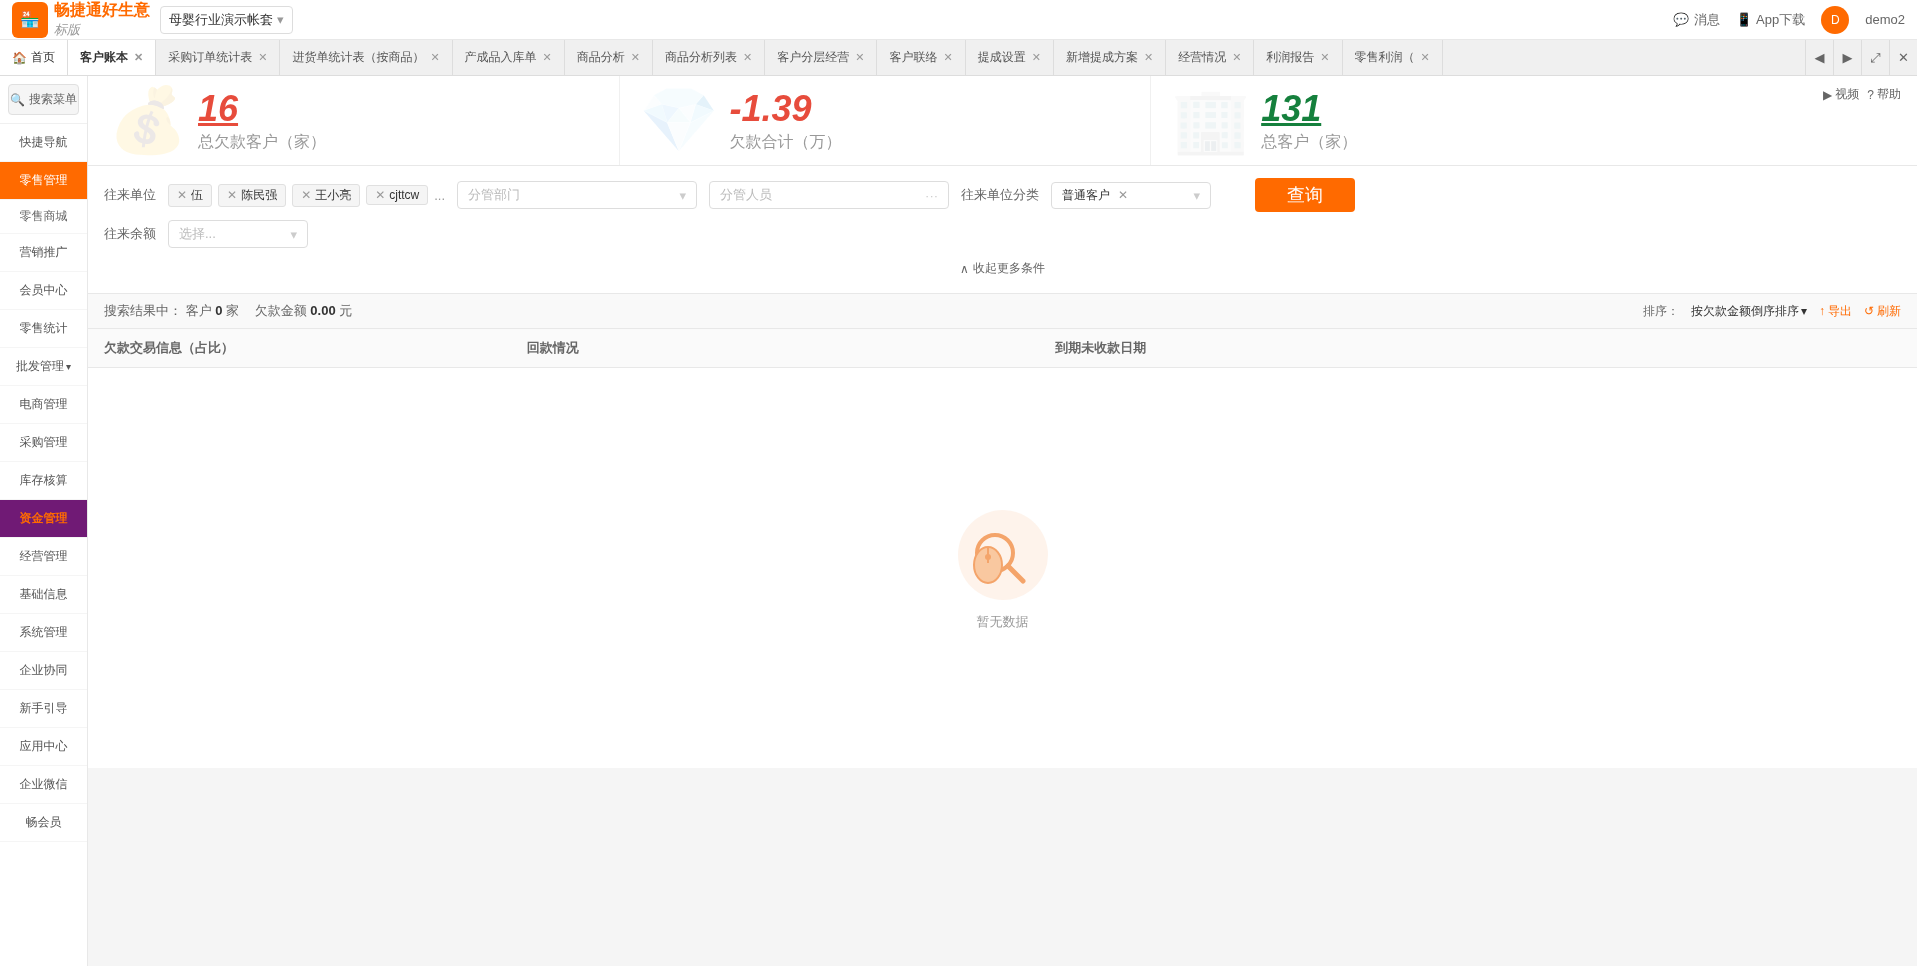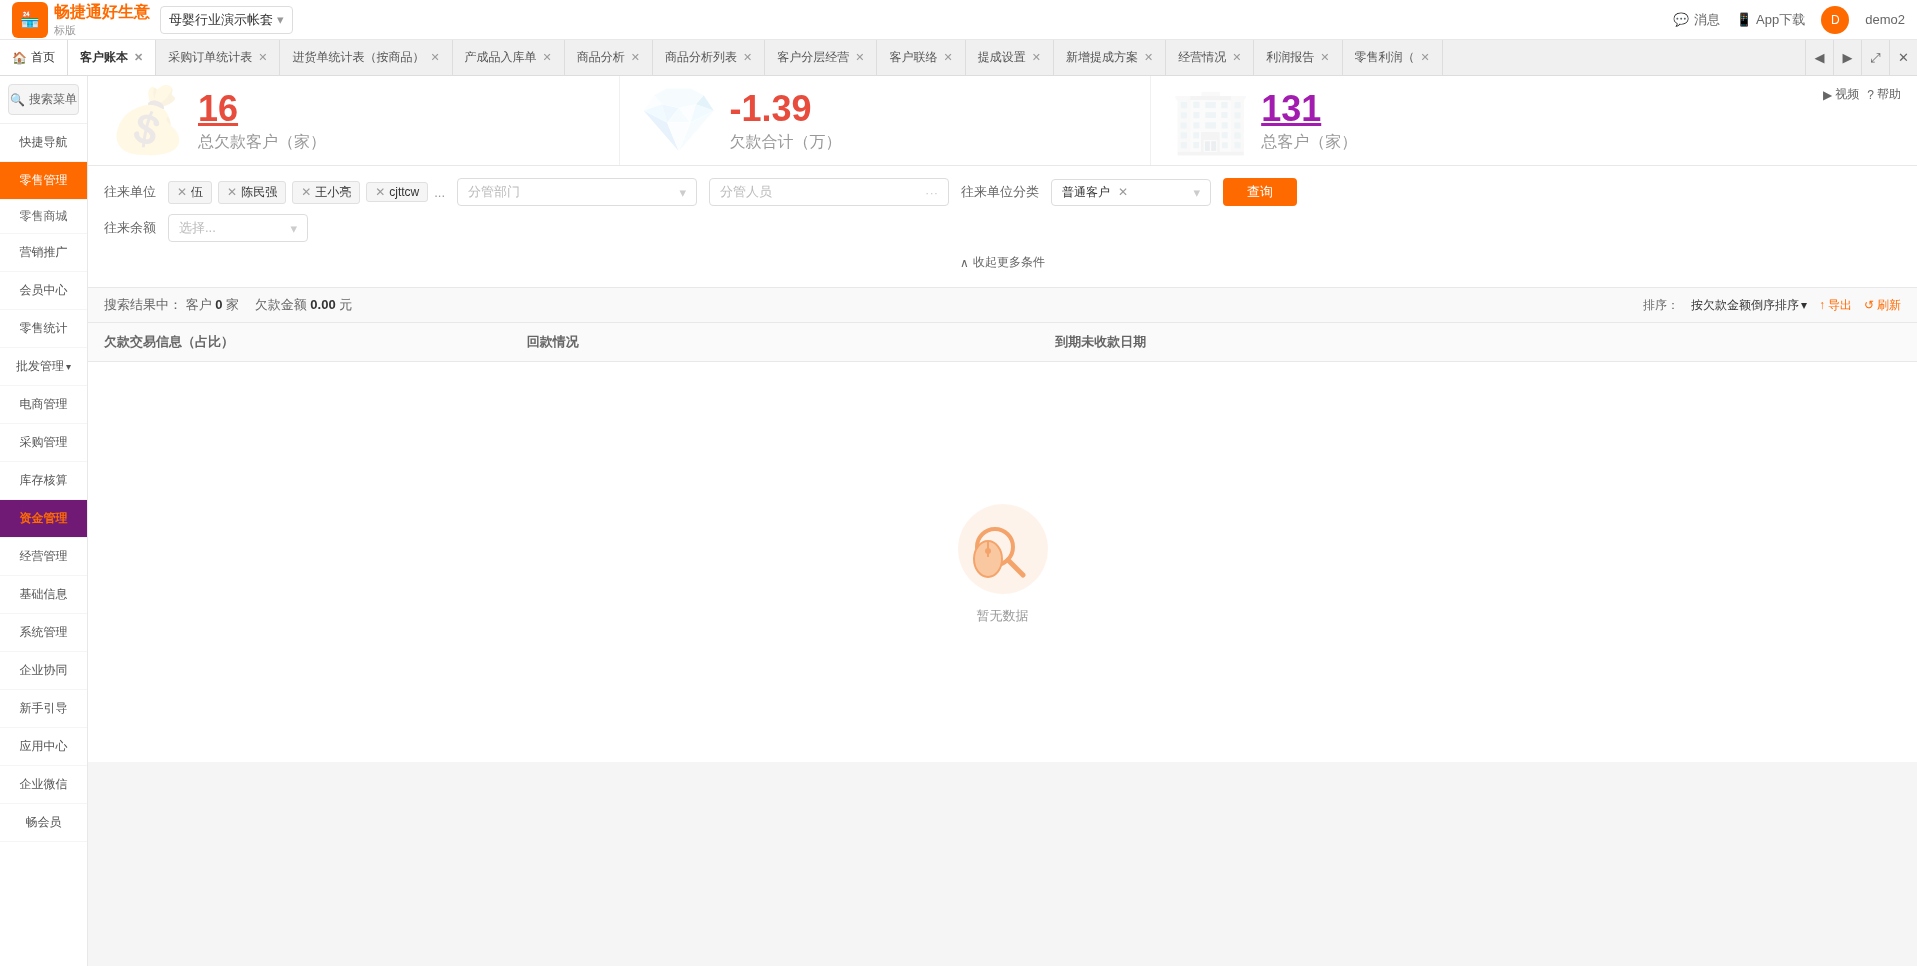--- a/index.html
+++ b/index.html
@@ -35,38 +35,38 @@
     .sidebar-nav-item.active { background: #ff6a00; color: white; }
     .sidebar-nav-item.has-sub { display: flex; align-items: center; justify-content: center; gap: 2px; }
 
     
     .content-area { flex: 1; overflow-y: auto; background: #f5f5f5; }
 
     
     .stats-row { display: flex; background: #fff; border-bottom: 1px solid #e8e8e8; height: 90px; }
     .stat-block { flex: 1; display: flex; align-items: center; padding: 0 30px; position: relative; border-right: 1px solid #f0f0f0; }
     .stat-block:last-child { border-right: none; }
-    .stat-number { font-size: 36px; font-weight: bold; color: #e74c3c; }
+    .stat-number { font-size: 36px; font-weight: bold; color: #e74c3c; font-style: italic; }
     .stat-number.negative { color: #e74c3c; }
-    .stat-number.dark { color: #a21caf; text-decoration: underline; cursor: pointer; }
+    .stat-number.dark { color: #15803d; text-decoration: underline; cursor: pointer; }
     .stat-label { font-size: 16px; color: #999; margin-top: 2px; }
     .stat-info { display: flex; flex-direction: column; }
     .video-help { display: flex; align-items: center; gap: 8px; font-size: 12px; color: #999; position: absolute; top: 10px; right: 16px; }
     .video-help span { cursor: pointer; color: #666; display: flex; align-items: center; gap: 3px; }
 
     
     .filter-bar { background: #fff; padding: 12px 16px; border-bottom: 1px solid #e8e8e8; }
     .filter-row { display: flex; align-items: center; gap: 12px; margin-bottom: 8px; flex-wrap: wrap; }
     .filter-label { color: #666; font-size: 13px; white-space: nowrap; }
     .filter-tags { display: flex; align-items: center; gap: 6px; flex-wrap: wrap; }
     .filter-tag { display: flex; align-items: center; gap: 4px; padding: 2px 8px; background: #f5f5f5; border: 1px solid #e0e0e0; border-radius: 3px; font-size: 12px; color: #333; }
     .filter-more { color: #999; cursor: pointer; font-size: 13px; }
     .filter-select { display: flex; align-items: center; gap: 4px; padding: 4px 10px; border: 1px solid #ddd; border-radius: 4px; background: #fff; min-width: 160px; cursor: pointer; font-size: 13px; color: #666; }
     .filter-select-wide { min-width: 240px; }
-    .filter-btn-query { padding: 5px 24px; background: #ff6a00; color: white; border: none; border-radius: 4px; font-size: 13px; cursor: pointer; }
+    .filter-btn-query { padding: 5px 32px; background: #ff6a00; color: white; border: none; border-radius: 4px; font-size: 18px; cursor: pointer; margin-left: 32px; }
     .collapse-btn { display: flex; align-items: center; gap: 4px; color: #666; font-size: 12px; cursor: pointer; padding: 4px 0; justify-content: center; }
 
     
     .result-bar { background: #f9f9f9; padding: 8px 16px; display: flex; align-items: center; justify-content: space-between; border-bottom: 1px solid #e8e8e8; }
     .result-info { font-size: 13px; color: #666; }
     .result-info .highlight { color: #333; font-weight: bold; }
     .result-actions { display: flex; gap: 12px; font-size: 12px; color: #666; }
     .result-actions .sort-value { color: #333; cursor: pointer; display: flex; align-items: center; gap: 2px; }
     .result-actions .action-btn { cursor: pointer; display: flex; align-items: center; gap: 3px; color: #ff6a00; }
 
@@ -82,21 +82,21 @@
   </style>
 </head>
 <body>
 
 <div class="top-bar">
   <div class="top-bar-left">
     <div class="logo-area">
       <div class="logo-icon">🏪</div>
       <div>
         <div style="font-size:16px;font-weight:bold;color:#ff6a00;">畅捷通好生意</div>
-        <div style="font-size:11px;color:#999;">标版</div>
+        <div style="font-size:13px;color:#999;font-style:italic;">标版</div>
       </div>
     </div>
     <div class="workspace-selector">
       <span>母婴行业演示帐套</span>
       <span style="color:#999;">▾</span>
     </div>
   </div>
   <div class="top-bar-right">
     <span>
       <span>💬</span>

